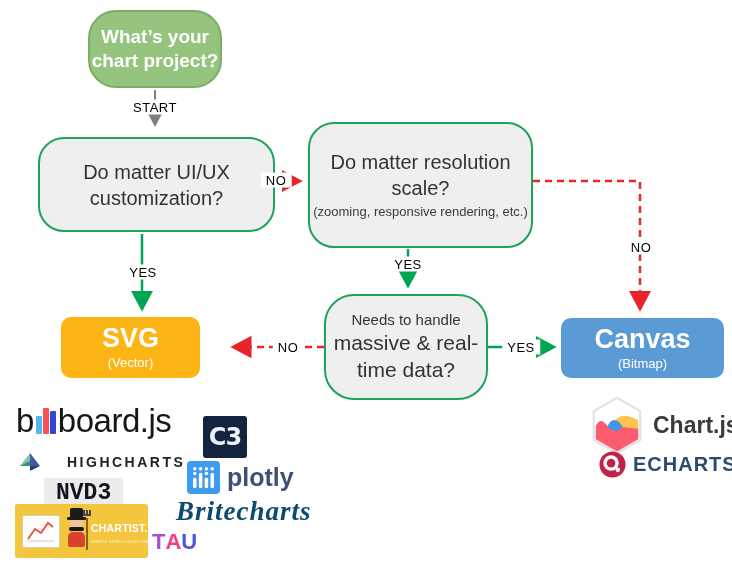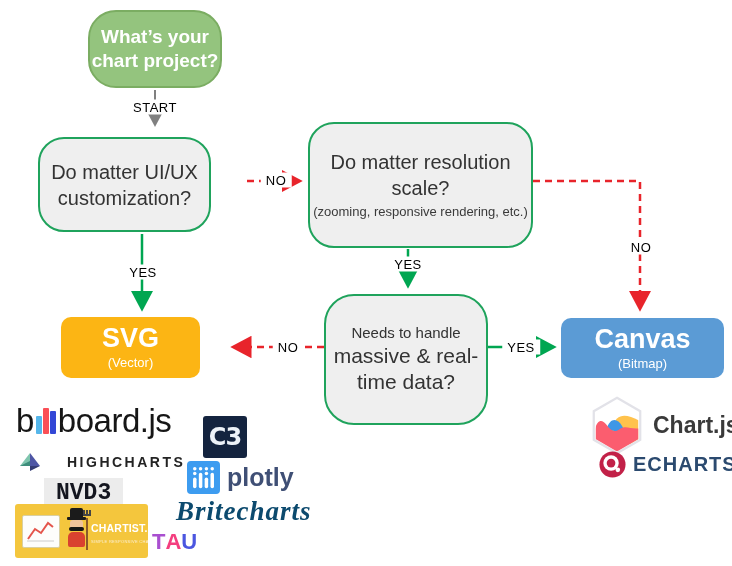--- a/index.html
+++ b/index.html
@@ -13,25 +13,25 @@
   .node { position:absolute; z-index:2; display:flex; flex-direction:column;
           align-items:center; justify-content:center; text-align:center; box-sizing:border-box; }
   .start-node {
     left:88px; top:10px; width:134px; height:78px;
     background:#94C47E; border:2px solid #7BAD62; border-radius:28px;
     color:#fff; font-size:19px; font-weight:600; line-height:1.25;
   }
   .qnode {
     background:#EFEFEF; border:2px solid #1FA35C; color:#333;
   }
-  .q-uiux { left:38px; top:137px; width:173px; height:95px; border-radius:26px; font-size:20px; line-height:1.3; }
+  .q-uiux { left:38px; top:137px; width:237px; height:95px; border-radius:26px; font-size:20px; line-height:1.3; }
   .q-resolution { left:308px; top:122px; width:225px; height:126px; border-radius:26px; }
   .q-resolution .q-title { font-size:20px; line-height:1.3; }
   .q-resolution .q-sub { font-size:13px; margin-top:3px; line-height:1.25; color:#3a3a3a; }
-  .q-massive { left:324px; top:294px; width:164px; height:131px; border-radius:30px; }
+  .q-massive { left:324px; top:294px; width:164px; height:106px; border-radius:30px; }
   .q-massive .q-intro { font-size:15px; margin-bottom:2px; }
   .q-massive .q-big { font-size:21px; line-height:1.25; }
   .result-node { color:#fff; border-radius:10px; }
   .svg-node { left:61px; top:317px; width:139px; height:61px; background:#FCB514; }
   .canvas-node { left:561px; top:318px; width:163px; height:60px; background:#5B9BD5; }
   .result-main { font-size:27px; font-weight:600; line-height:1; }
   .result-sub { font-size:13px; margin-top:3px; }
 
   
   .edge-label {

